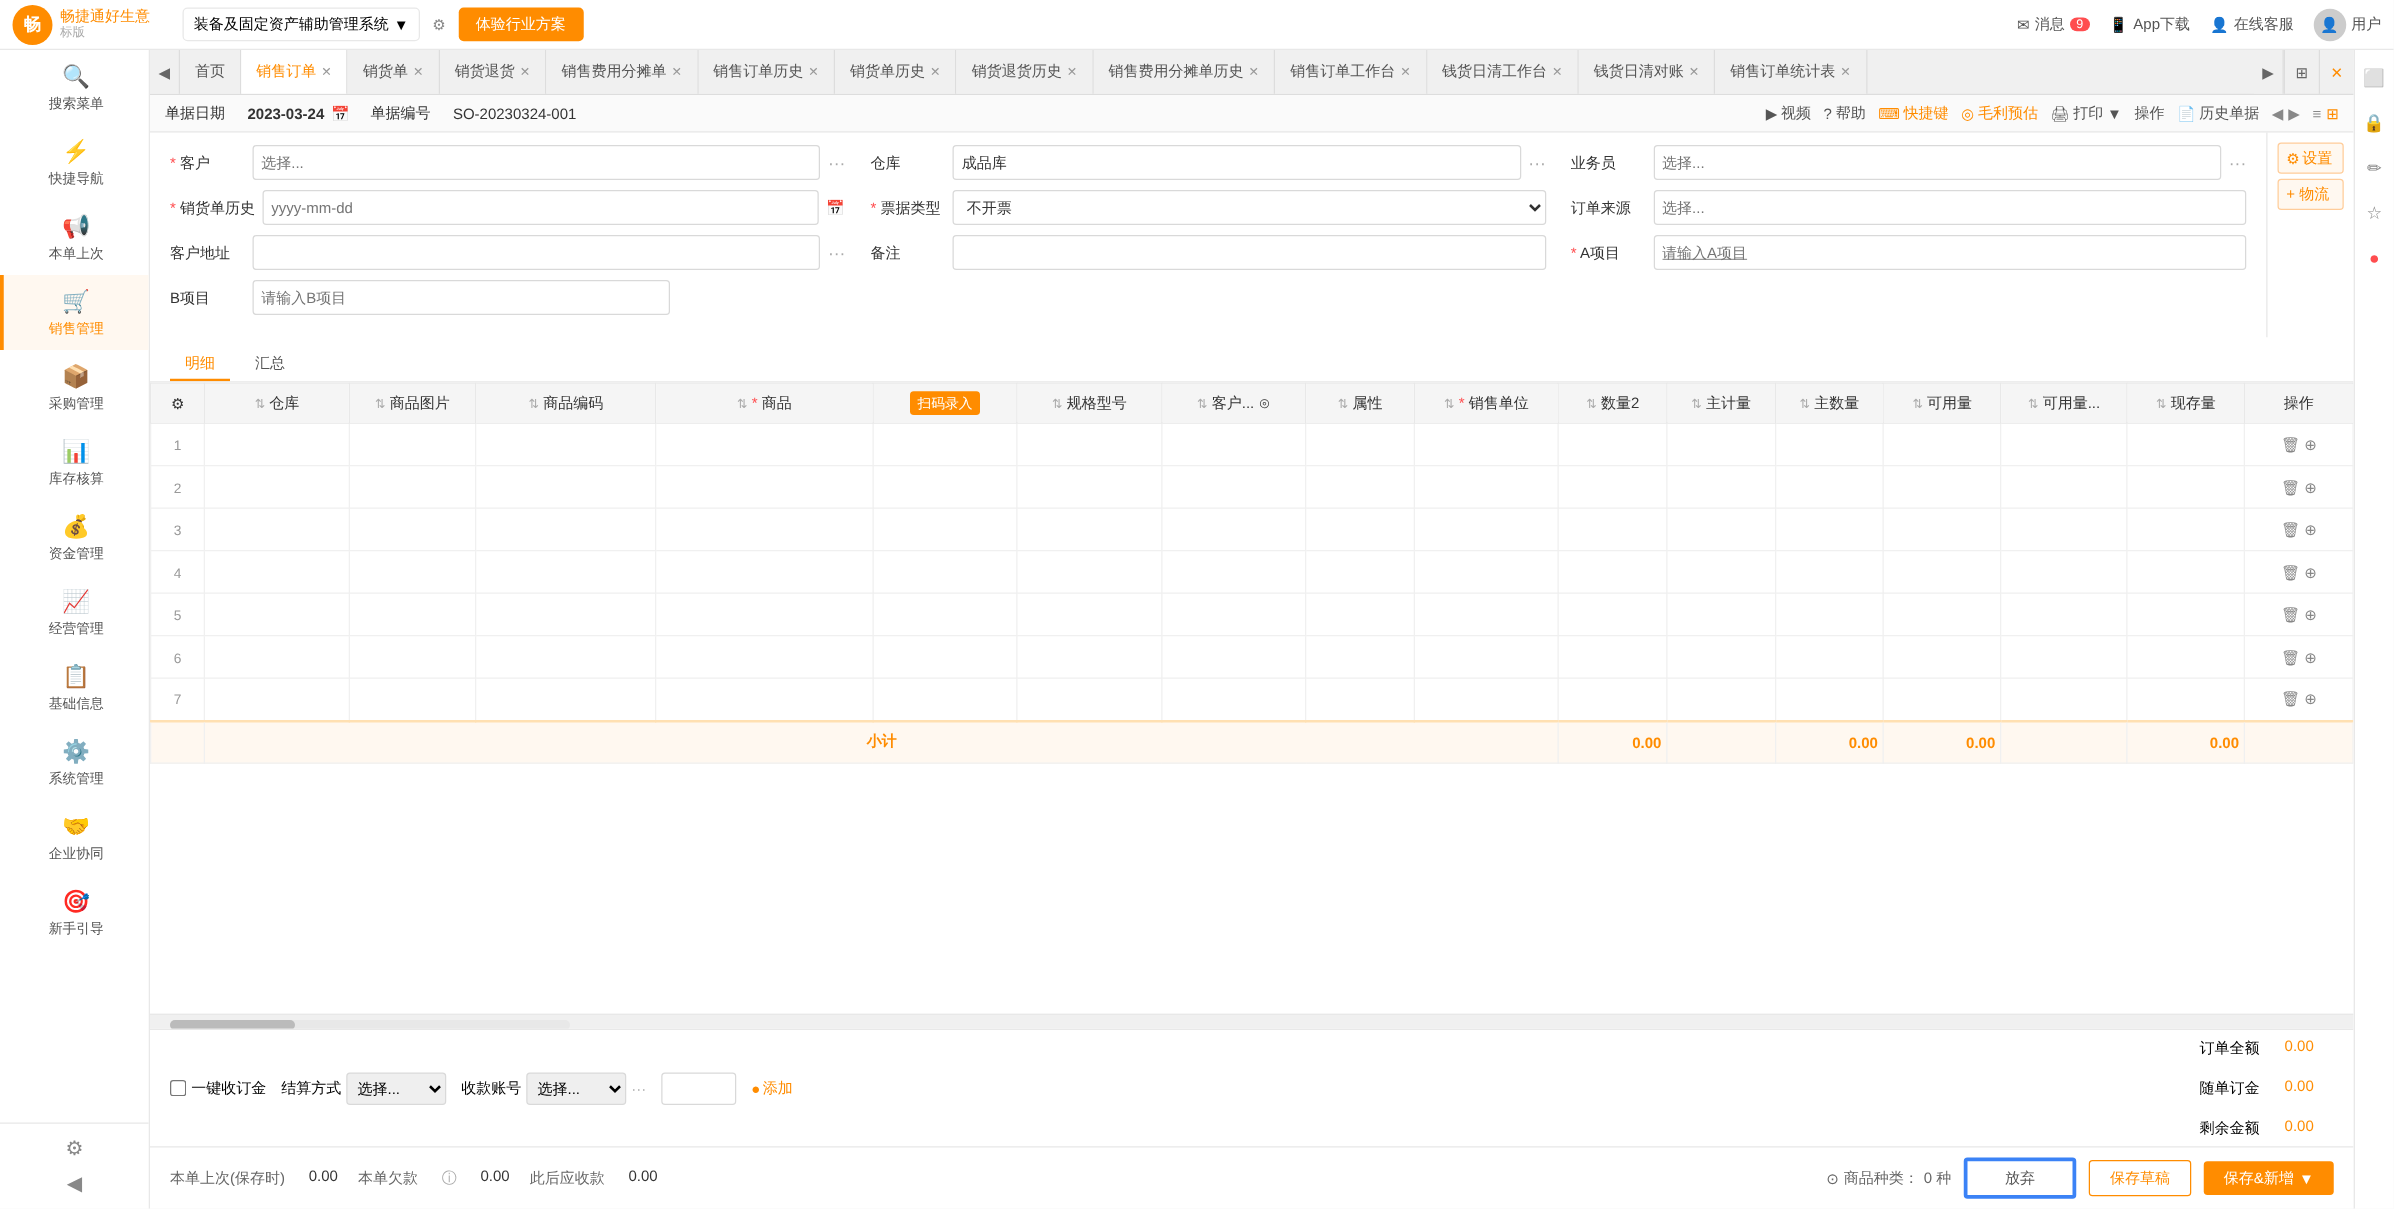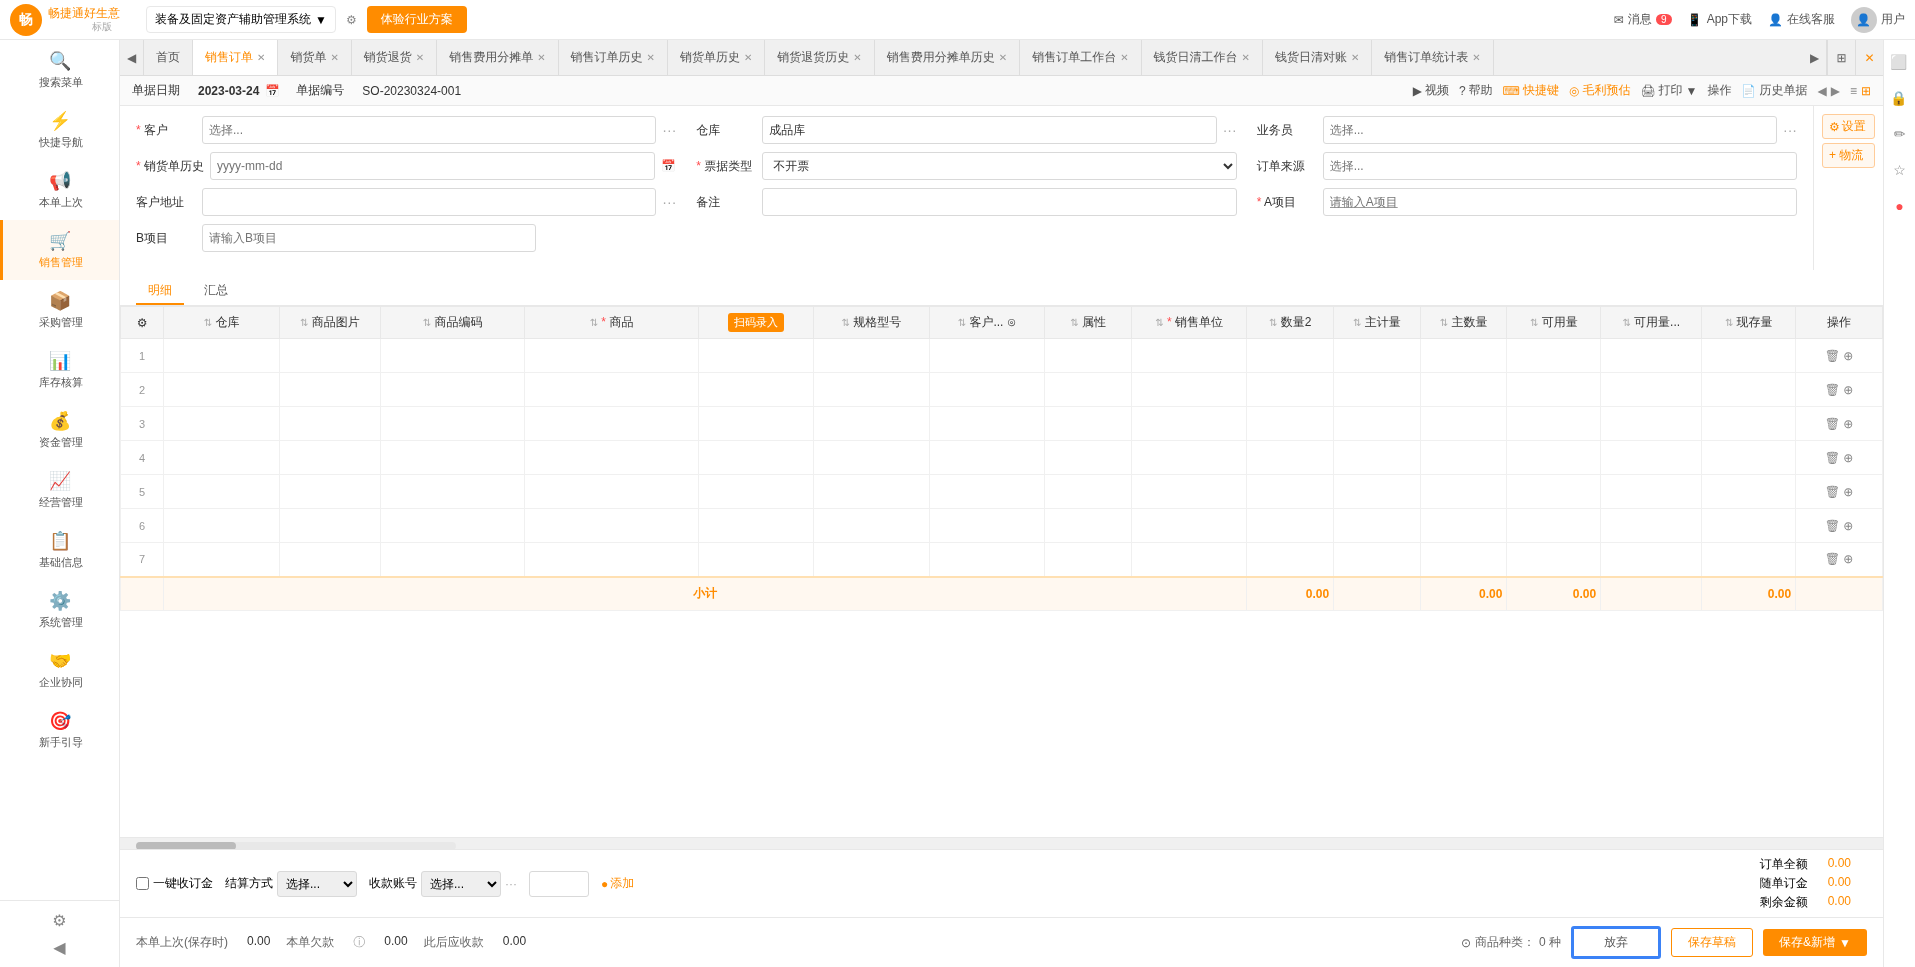--- a/index.html
+++ b/index.html
@@ -555,21 +555,21 @@
     }
   </style>
 </head>
 <body>
 
 <div class="top-bar">
   <div class="logo-area">
     <div class="logo-icon">畅</div>
     <div class="logo-text">
       <div>畅捷通好生意</div>
-      <div style="font-size:10px; color:#aaa;margin-left:44px;">标版</div>
+      <div style="font-size:10px; color:#aaa;">标版</div>
     </div>
   </div>
 
   <div class="system-selector" style="margin-left: 16px;">
     <span>装备及固定资产辅助管理系统</span>
     <span>▼</span>
   </div>
 
   <span style="margin-left:10px; cursor:pointer; color:#888;">⚙</span>
 
@@ -1116,21 +1116,21 @@
             <option>选择...</option>
           </select>
           <span style="color:#aaa; cursor:pointer;">···</span>
         </div>
         <input class="payment-input" type="text" style="">
         <div class="add-link">
           <span style="color:#ff8c00;">●</span>
           <span>添加</span>
         </div>
 
-        <div style="margin-left: auto; display:flex; flex-direction:column; gap:2px; padding-right:16px;">
+        <div style="margin-left: auto; display:flex; flex-direction:column; gap:15px; padding-right:16px;">
           <div class="summary-line">
             <span>订单全额</span>
             <span class="summary-value">0.00</span>
           </div>
           <div class="summary-line">
             <span>随单订金</span>
             <span class="summary-value">0.00</span>
           </div>
           <div class="summary-line">
             <span>剩余金额</span>

